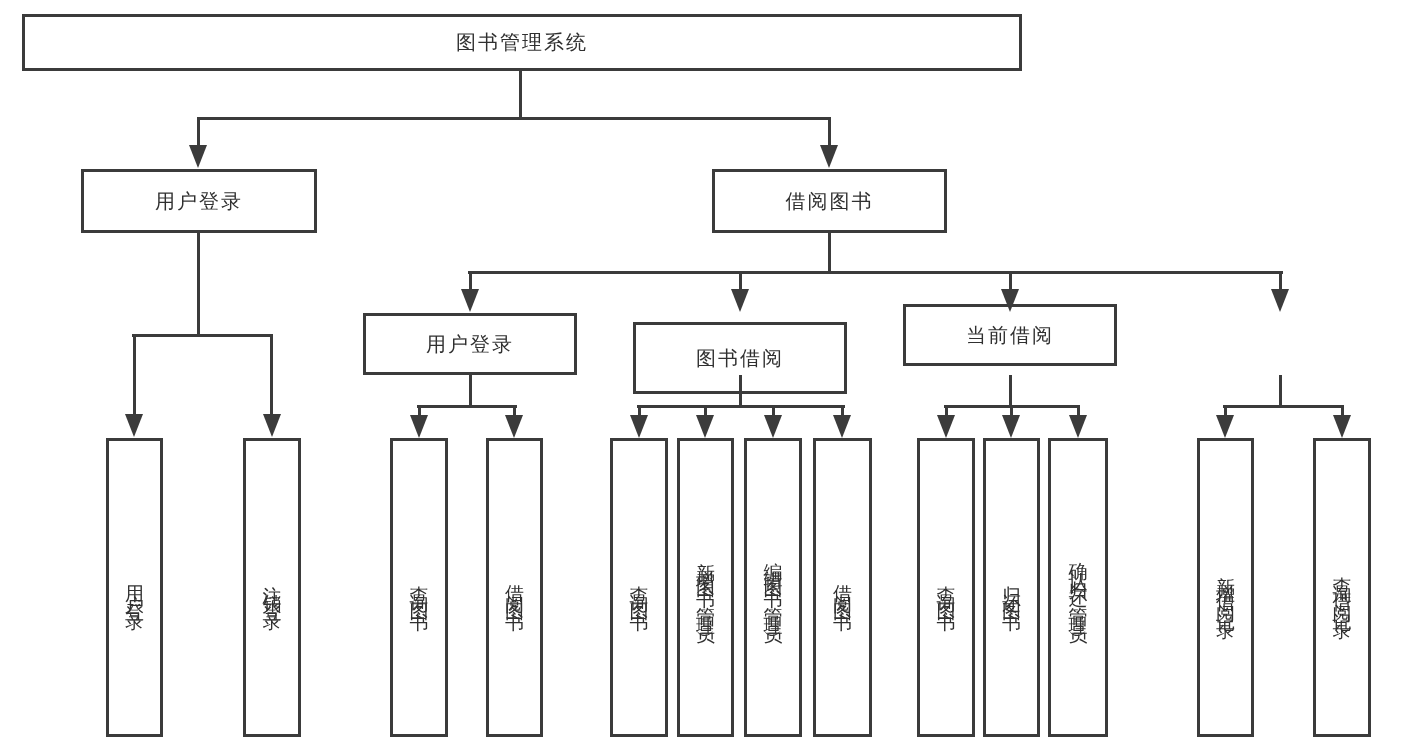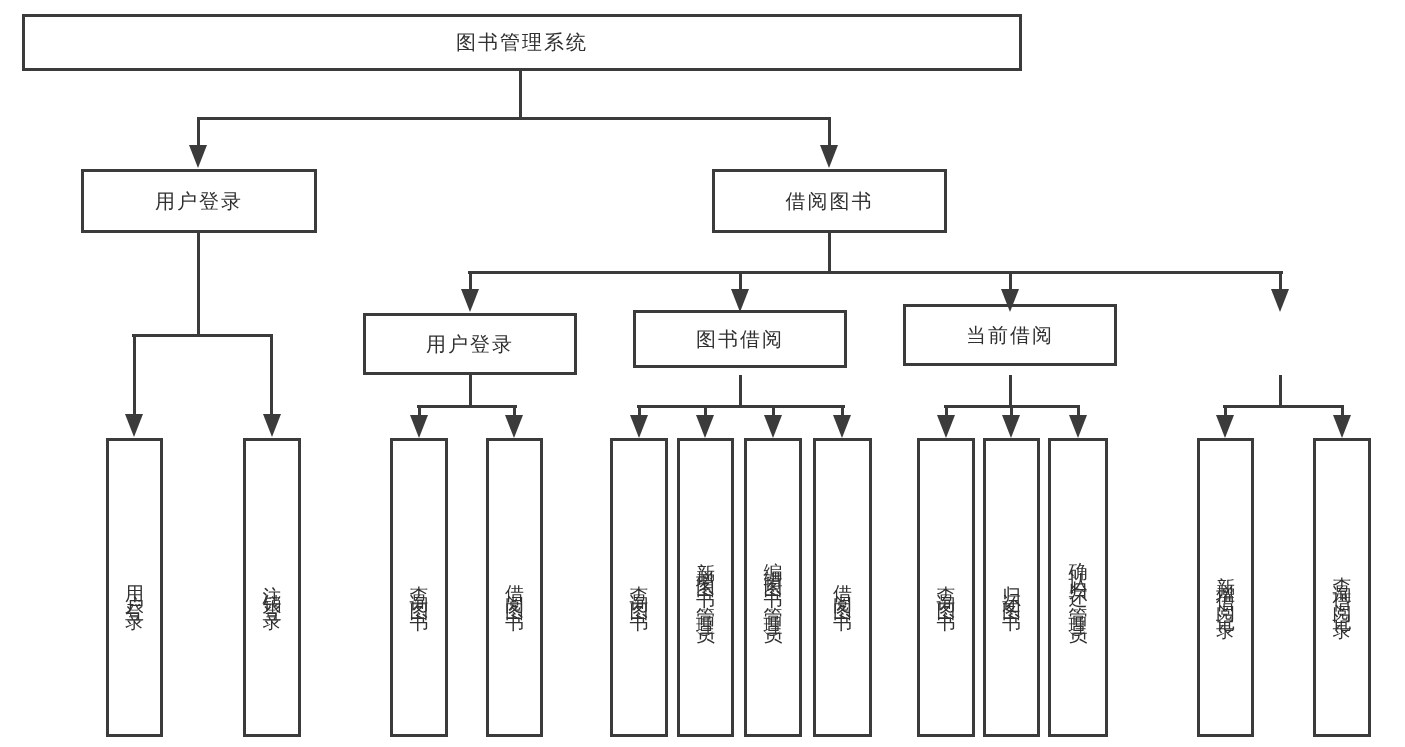--- a/index.html
+++ b/index.html
@@ -33,21 +33,21 @@
 <div class="canvas">
 
   <div class="box hbox" style="left:22px;top:14px;width:1000px;height:57px">图书管理系统</div>
 
   <div class="box hbox" style="left:81px;top:169px;width:236px;height:64px">用户登录</div>
 
   <div class="box hbox" style="left:712px;top:169px;width:235px;height:64px">借阅图书</div>
 
   <div class="box hbox" style="left:363px;top:313px;width:214px;height:62px">用户登录</div>
 
-  <div class="box hbox" style="left:633px;top:310px;width:214px;height:58px">图书借阅</div>
+  <div class="box hbox" style="left:633px;top:322px;width:214px;height:72px">图书借阅</div>
 
   <div class="box hbox" style="left:903px;top:304px;width:214px;height:62px">当前借阅</div>
 
 
   <div class="box" style="left:106px;top:438px;width:57px;height:299px">
     <span class="vtext">用户登录</span>
   </div>
   <div class="box" style="left:243px;top:438px;width:58px;height:299px">
     <span class="vtext">注销登录</span>
   </div>

